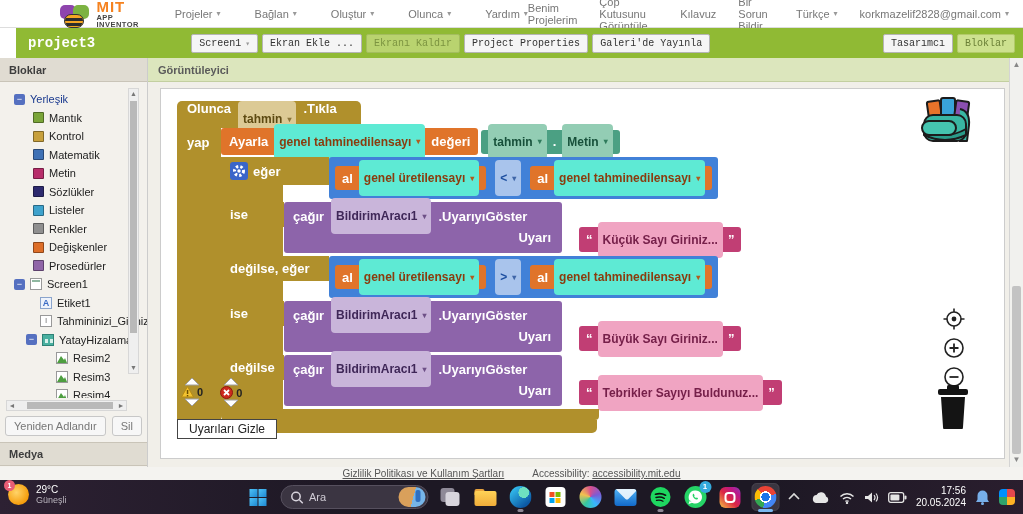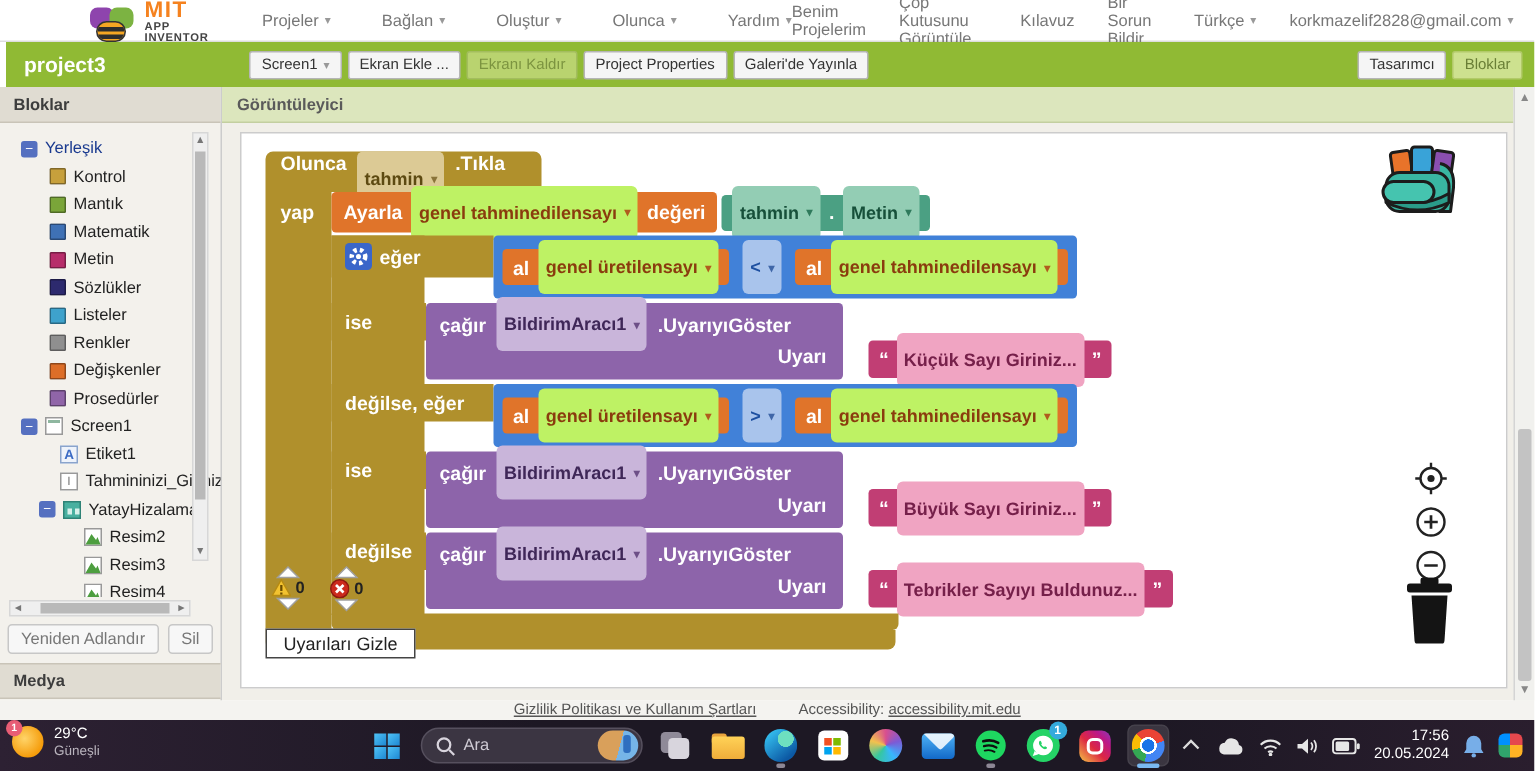--- a/index.html
+++ b/index.html
@@ -16,21 +16,21 @@
   .bee .body i { display:block; height:3px; background:#2d2d2d; margin-top:3px; }
   .logotext { line-height:1; }
   .logotext .mit { color:#f5821f; font-size:15px; font-weight:bold; letter-spacing:1px; }
   .logotext .sub { color:#444; font-size:7.5px; font-weight:bold; letter-spacing:0.5px; }
   .menus { display:flex; gap:34px; margin-left:28px; font-size:11px; color:#777; }
   .menuitem { display:flex; align-items:center; gap:4px; cursor:pointer; }
   .caret { font-size:8px; color:#999; }
   .toplinks { margin-left:auto; display:flex; gap:22px; align-items:center; font-size:11px; color:#777; margin-right:14px; }
 
   
-  .projectbar { position:absolute; top:28px; left:4px; right:0; height:30px; background:#90ba34; display:flex; align-items:center; padding:0 8px; }
+  .projectbar { position:absolute; top:28px; left:16px; right:0; height:30px; background:#90ba34; display:flex; align-items:center; padding:0 8px;font-family:Liberation Mono, monospace; }
   .projtitle { color:#fff; font-size:14px; font-weight:bold; margin-left:4px; }
   .pb-group { display:flex; gap:4px; margin-left:96px; }
   .pb-btn { background:#f5f5f5; border:1px solid #b5b5b5; border-radius:2px; font-size:10px; color:#333; padding:3px 7px; display:flex; align-items:center; gap:4px; cursor:pointer; white-space:nowrap; }
   .pb-btn.disabled { background:#b9d36f; border-color:#a3bd5e; color:#7c9440; }
   .pb-right { margin-left:auto; display:flex; gap:4px; }
   .pb-btn.active { background:#cde18f; border-color:#b2ca69; color:#6a7f36; }
 
   
   .main { position:absolute; top:58px; left:0; right:0; height:409px; background:#f1efe9; }
 
@@ -65,21 +65,21 @@
 
   
   .blocks-wrap { position:absolute; left:16px; top:12px; }
   .blk-txt { font-size:13px; font-weight:bold; color:#fff; white-space:nowrap; }
   .dd { border-radius:4px; padding:0 5px; height:36px; display:inline-flex; align-items:center; gap:5px; font-size:12px; font-weight:bold; white-space:nowrap; cursor:pointer; }
   .dd .dcaret { font-size:8px; }
 
   .gold  { background:#b0902c; }
   .dd-gold { background:#dcca95; color:#5d4a12; } .dd-gold .dcaret{ color:#8a743a; }
   .orange{ background:#e0742a; }
-  .dd-orange { background:#bef264; color:#8a3c0e; } .dd-orange .dcaret{ color:#b05c1e; }
+  .dd-orange { background:#5eead4; color:#8a3c0e; } .dd-orange .dcaret{ color:#b05c1e; }
   .blue  { background:#4181d8; }
   .dd-blue { background:#a9c4ec; color:#1d4fa0; } .dd-blue .dcaret{ color:#3f66a8; }
   .purple{ background:#8d64aa; }
   .dd-purple { background:#c9b5da; color:#3f2758; } .dd-purple .dcaret{ color:#6d4f87; }
   .green { background:#4ba083; }
   .dd-green { background:#93cdb4; color:#17503a; } .dd-green .dcaret{ color:#2f7a5c; }
   .magenta { background:#c13e74; }
   .dd-pink { background:#f0a4c2; color:#76204a; }
 
   .event-block { position:relative; display:inline-block; border-radius:5px 5px 0 0; }
@@ -246,26 +246,26 @@
 
   <div class="sidebar">
     <div class="sec-header">Bloklar</div>
 
     <div class="tree">
       <div class="trow" style="padding-left:14px">
         <span class="toggle">−</span>
         <span style="color:#1a3a8f">Yerleşik</span>
       </div>
       <div class="trow" style="padding-left:33px">
+          <span class="psq" style="background-color: rgb(122, 165, 57);"></span>
+          <span>Mantık</span>
+        </div>
+      <div class="trow" style="padding-left:33px">
           <span class="psq" style="background-color: rgb(199, 160, 60);"></span>
           <span>Kontrol</span>
-        </div>
-      <div class="trow" style="padding-left:33px">
-          <span class="psq" style="background-color: rgb(122, 165, 57);"></span>
-          <span>Mantık</span>
         </div>
       <div class="trow" style="padding-left:33px">
           <span class="psq" style="background-color: rgb(63, 113, 181);"></span>
           <span>Matematik</span>
         </div>
       <div class="trow" style="padding-left:33px">
           <span class="psq" style="background-color: rgb(183, 45, 106);"></span>
           <span>Metin</span>
         </div>
       <div class="trow" style="padding-left:33px">

